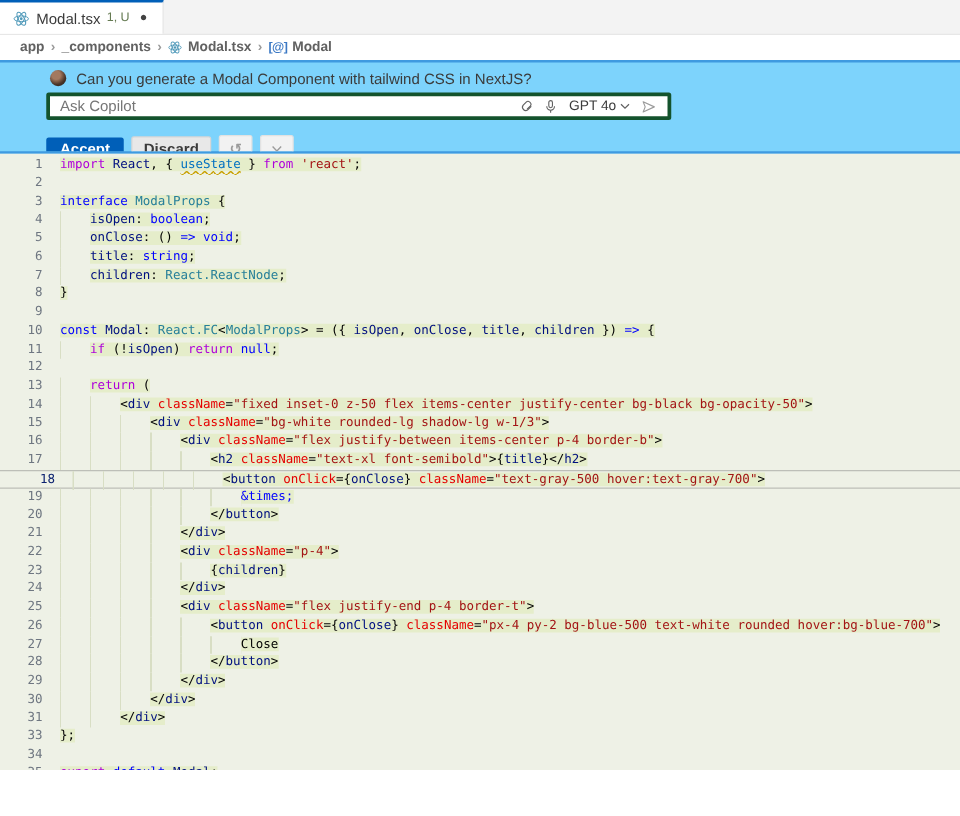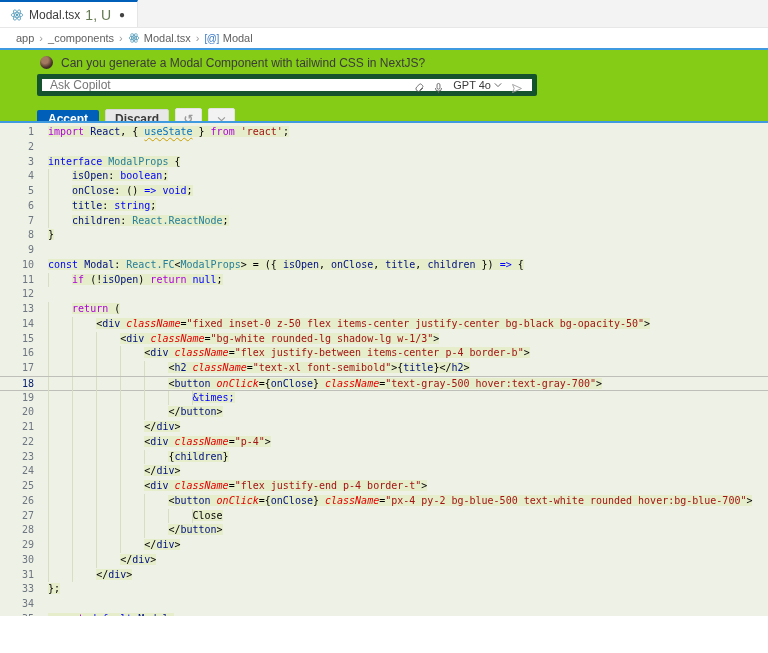--- a/index.html
+++ b/index.html
@@ -4,60 +4,60 @@
 <style>
   html,body{margin:0;padding:0;background:#fff;}
   .screen{position:relative;width:768px;height:616px;overflow:hidden;background:#fff;
           font-family:"Liberation Sans",sans-serif;-webkit-font-smoothing:antialiased;}
 
   
   .tabbar{height:28px;background:#f3f3f3;display:flex;border-bottom:1px solid #e7e7e7;box-sizing:border-box;}
   .tab{background:#fff;display:flex;align-items:center;gap:5px;padding:0 12px 0 10px;
        border-top:2px solid var(--tab-accent,#005fb8);border-right:1px solid #e5e5e5;box-sizing:border-box;cursor:pointer;}
   .tab-title{font-size:12px;color:#3b3b3b;}
-  .tab-dec{font-size:14px;color:var(--untracked-decoration,#657a52);}
+  .tab-dec{font-size:10px;color:var(--untracked-decoration,#657a52);}
   .tab-dot{font-size:10px;color:#424242;margin-left:3px;line-height:1;}
 
   
-  .breadcrumb{height:20px;display:flex;align-items:center;padding-left:16px;gap:5px;font-size:11px;color:#616161;background:#fff;}
+  .breadcrumb{height:20px;display:flex;align-items:center;padding-left:16px;gap:5px;font-size:11px;color:#616161;background:#fff;font-weight:bold;}
   .bc-item{display:flex;align-items:center;gap:4px;cursor:pointer;}
   .bc-sep{color:#9a9a9a;font-size:11px;}
   .bc-symbol{color:#3b78c4;font-size:10px;letter-spacing:-0.5px;}
 
   
-  .chat{height:75px;box-sizing:border-box;background:#84cc16;overflow:hidden;
+  .chat{height:75px;box-sizing:border-box;background:#7dd3fc;overflow:hidden;
         border-top:2px solid var(--separator-blue,#3f9ae0);border-bottom:2px solid var(--separator-blue,#3f9ae0);}
   .chat-q{display:flex;align-items:center;gap:8px;margin:6px 0 0 40px;height:13px;}
   .avatar{width:13px;height:13px;border-radius:50%;flex:0 0 13px;
           background:radial-gradient(circle at 38% 32%, #a3795f 0 28%, #4a3428 62%, #1e1e1e 100%);}
   .chat-q-text{font-size:12px;color:#3b3b3b;}
-  .chat-input{display:flex;width:500px;height:22px;margin:5px 0 12px 37px;
-              border:5px solid #14532d;border-radius:2px;box-sizing:border-box;padding:0 6px 0 0;background:#fff;}
+  .chat-input{display:flex;align-items:center;width:500px;height:22px;margin:5px 0 12px 37px;
+              border:3px solid #14532d;border-radius:2px;box-sizing:border-box;padding:0 6px 0 0;background:#fff;}
   .chat-input input{flex:1;border:none;outline:none;font:12px "Liberation Sans",sans-serif;padding:0 8px;color:#3b3b3b;background:transparent;}
   .chat-input input::placeholder{color:#767676;}
   .icon-btn{display:flex;align-items:center;justify-content:center;width:19px;height:18px;cursor:pointer;}
   .model{display:flex;align-items:center;font-size:11px;color:#3b3b3b;gap:3px;margin:0 5px;cursor:pointer;}
   .chat-actions{display:flex;align-items:center;gap:6px;margin:5px 0 0 37px;font-weight:bold;}
   .btn-primary{background:var(--accent-blue,#005fb8);color:#fff;font-size:12px;padding:2px 11px 3px;border-radius:2px;cursor:pointer;}
   .btn-secondary{background:#e8e8e8;color:#3b3b3b;font-size:12px;padding:2px 9px 3px;border-radius:2px;border:1px solid #d6d6d6;cursor:pointer;}
   .btn-icon{background:#f2f2f2;color:#9b9b9b;width:25px;height:20px;border-radius:2px;display:flex;align-items:center;
             justify-content:center;border:1px solid #e2e2e2;font-size:12px;cursor:pointer;font-family:"DejaVu Sans",sans-serif;}
 
   
   .editor{position:absolute;top:123px;left:0;right:0;bottom:0;background:var(--editor-background,#eef1e6);
           font-family:"DejaVu Sans Mono",monospace;font-size:10px;padding-top:2px;cursor:text;}
   .cl{height:14.75px;line-height:14.75px;white-space:pre;box-sizing:border-box;}
   .cl.active{border-top:1px solid rgba(110,110,110,.38);border-bottom:1px solid rgba(110,110,110,.38);}
   .num{display:inline-block;width:34px;text-align:right;color:#6e7681;margin-right:14px;}
-  .cl.active .num{color:#0b216f;}
+  .cl.active .num{color:#0b216f;padding-left:10px;}
   .ind{display:inline-block;height:14.75px;vertical-align:top;
        background-image:repeating-linear-gradient(to right, #d8dec4 0 1px, transparent 1px 24.08px);}
   .hl{background:var(--inserted-text-background,#e5edca);}
   .tk-kp{color:#af00db;}  .tk-kb{color:#0000ff;}  .tk-ty{color:#267f99;}
-  .tk-id{color:#001080;}  .tk-at{color:#e50000;font-style:italic;}  .tk-st{color:#a31515;}
+  .tk-id{color:#001080;}  .tk-at{color:#e50000;}  .tk-st{color:#a31515;}
   .tk-pu{color:#000000;}  .tk-en{color:#0000ff;}  .tk-tx{color:#000000;}
   .tk-un{color:#0070c1;text-decoration:underline wavy #c8a000 1px;text-underline-offset:2px;}
   svg{display:block;}
 </style>
 </head>
 <body>
 
 <div class="screen">
 
   <div class="tabbar">

